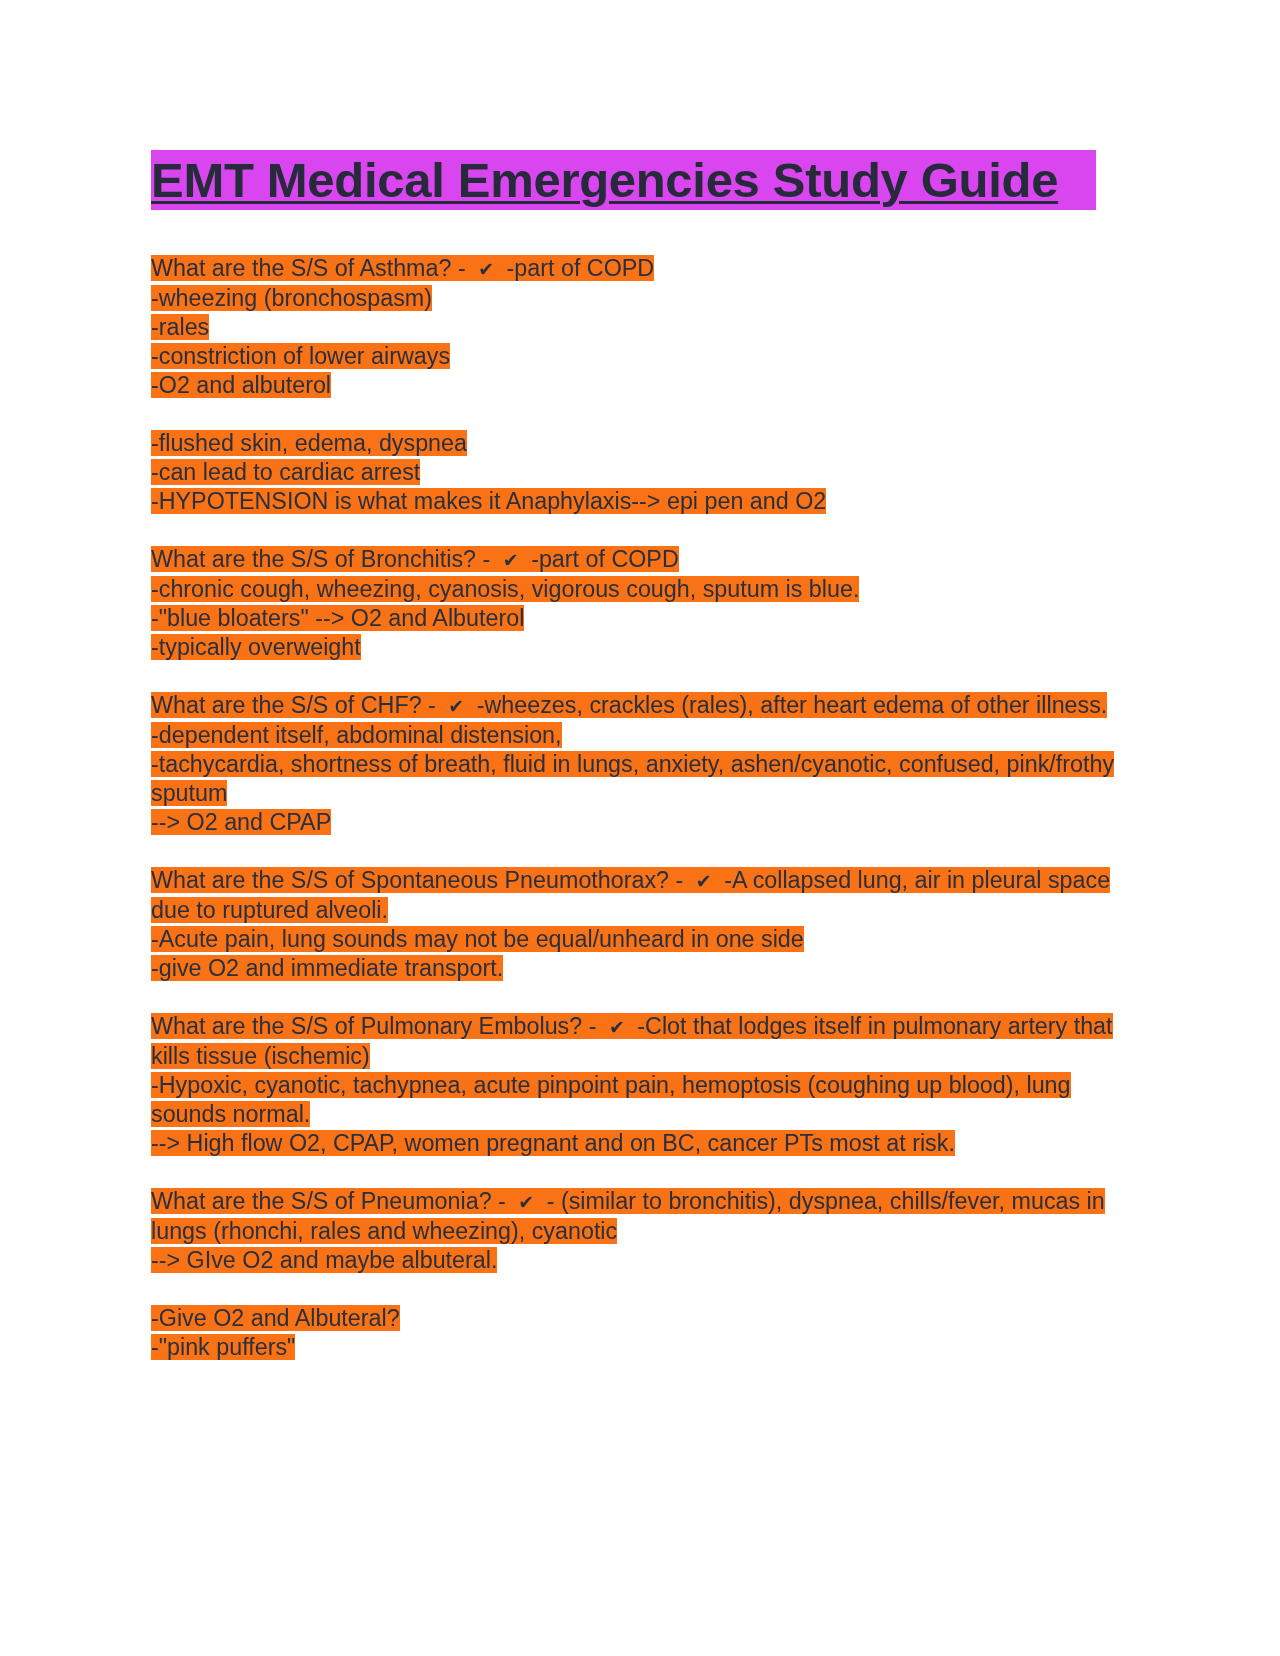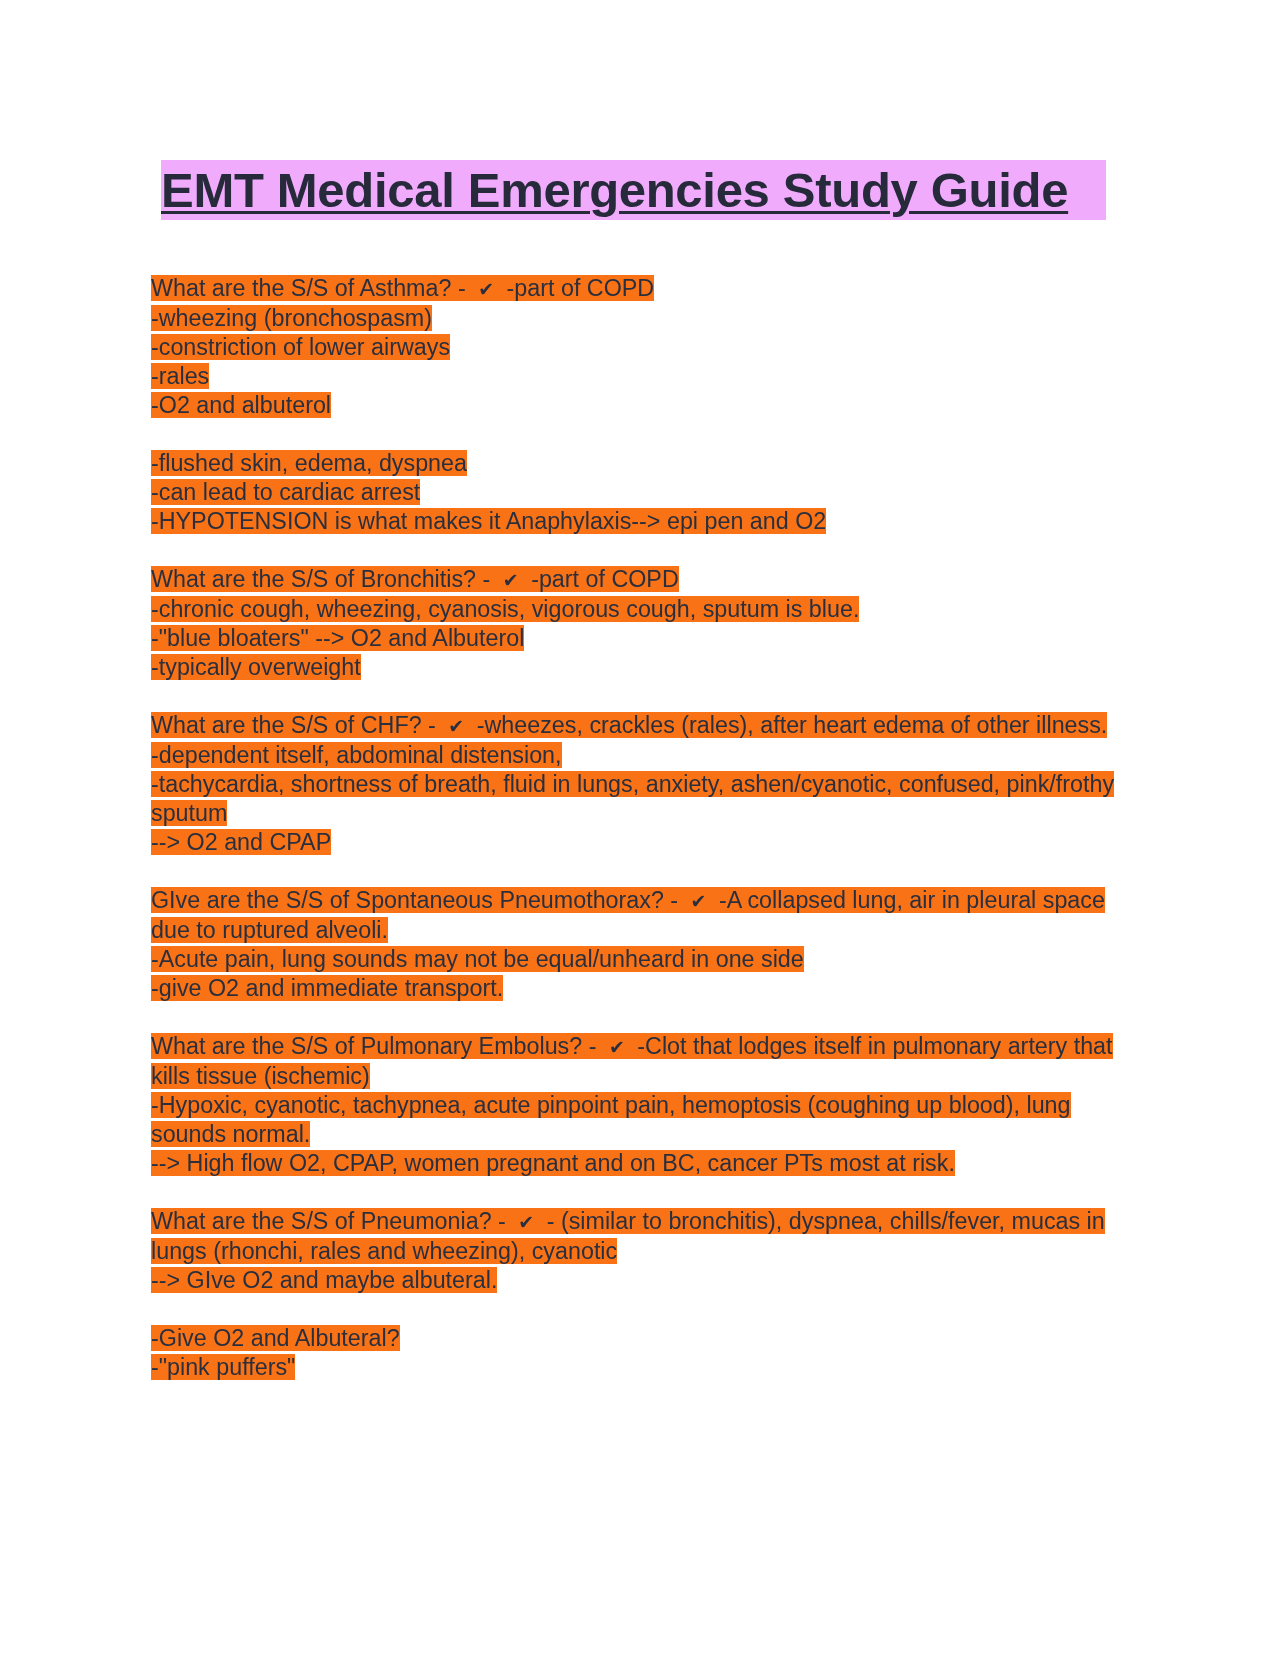--- a/index.html
+++ b/index.html
@@ -4,43 +4,43 @@
 <style>
   html, body { margin: 0; padding: 0; background: #ffffff; }
   body { width: 1280px; height: 1656px; position: relative; overflow: hidden; }
   .page {
     position: absolute; left: 151px; top: 150px; width: 980px;
     font-family: "Liberation Sans", sans-serif; color: #2b2f3d;
   }
   .title {
     display: inline-block; font-weight: bold; font-size: 49px; line-height: 60px;
     text-decoration: underline; text-decoration-thickness: 3px; text-underline-offset: 4px;
-    background: #f0abfc; padding: 0 38px 0 0; margin: 10px; color: #262a3a;
+    background: #d946ef; padding: 0 38px 0 0; margin: 0; color: #262a3a;
     letter-spacing: -0.3px;
   }
   .entries { margin-top: 44px; }
   .entry { margin-bottom: 29px; }
   .line {
     display: inline; font-size: 23.3px; line-height: 29px;
     background: #f97316; box-decoration-break: clone; -webkit-box-decoration-break: clone;
   }
   .row { display: block; }
   .check { display: inline-block; font-family: "DejaVu Sans", sans-serif; font-size: 19px; padding: 0 6px; }
 </style>
 </head>
 <body>
 
 <div class="page">
   <h1 class="title">EMT Medical Emergencies Study Guide</h1>
   <div class="entries">
   <div class="entry">
     <span class="row"><span class="line"><span>What are the S/S of Asthma? -</span> <span class="check">✔</span> <span>-part of COPD</span></span></span>
   <span class="row"><span class="line">-wheezing (bronchospasm)</span></span>
+        <span class="row"><span class="line">-rales</span></span>
         <span class="row"><span class="line">-constriction of lower airways</span></span>
-        <span class="row"><span class="line">-rales</span></span>
         <span class="row"><span class="line">-O2 and albuterol</span></span>
       </div>
 
   <div class="entry">
   <span class="row"><span class="line">-flushed skin, edema, dyspnea</span></span>
         <span class="row"><span class="line">-can lead to cardiac arrest</span></span>
         <span class="row"><span class="line">-HYPOTENSION is what makes it Anaphylaxis--&gt; epi pen and O2</span></span>
       </div>
 
   <div class="entry">
@@ -51,21 +51,21 @@
       </div>
 
   <div class="entry">
     <span class="row"><span class="line"><span>What are the S/S of CHF? -</span> <span class="check">✔</span> <span>-wheezes, crackles (rales), after heart edema of other illness.</span></span></span>
   <span class="row"><span class="line">-dependent itself, abdominal distension,</span></span>
         <span class="row"><span class="line">-tachycardia, shortness of breath, fluid in lungs, anxiety, ashen/cyanotic, confused, pink/frothy sputum</span></span>
         <span class="row"><span class="line">--&gt; O2 and CPAP</span></span>
       </div>
 
   <div class="entry">
-    <span class="row"><span class="line"><span>GIve are the S/S of Spontaneous Pneumothorax? -</span> <span class="check">✔</span> <span>-A collapsed lung, air in pleural space due to ruptured alveoli.</span></span></span>
+    <span class="row"><span class="line"><span>What are the S/S of Spontaneous Pneumothorax? -</span> <span class="check">✔</span> <span>-A collapsed lung, air in pleural space due to ruptured alveoli.</span></span></span>
   <span class="row"><span class="line">-Acute pain, lung sounds may not be equal/unheard in one side</span></span>
         <span class="row"><span class="line">-give O2 and immediate transport.</span></span>
       </div>
 
   <div class="entry">
     <span class="row"><span class="line"><span>What are the S/S of Pulmonary Embolus? -</span> <span class="check">✔</span> <span>-Clot that lodges itself in pulmonary artery that kills tissue (ischemic)</span></span></span>
   <span class="row"><span class="line">-Hypoxic, cyanotic, tachypnea, acute pinpoint pain, hemoptosis (coughing up blood), lung sounds normal.</span></span>
         <span class="row"><span class="line">--&gt; High flow O2, CPAP, women pregnant and on BC, cancer PTs most at risk.</span></span>
       </div>
 

